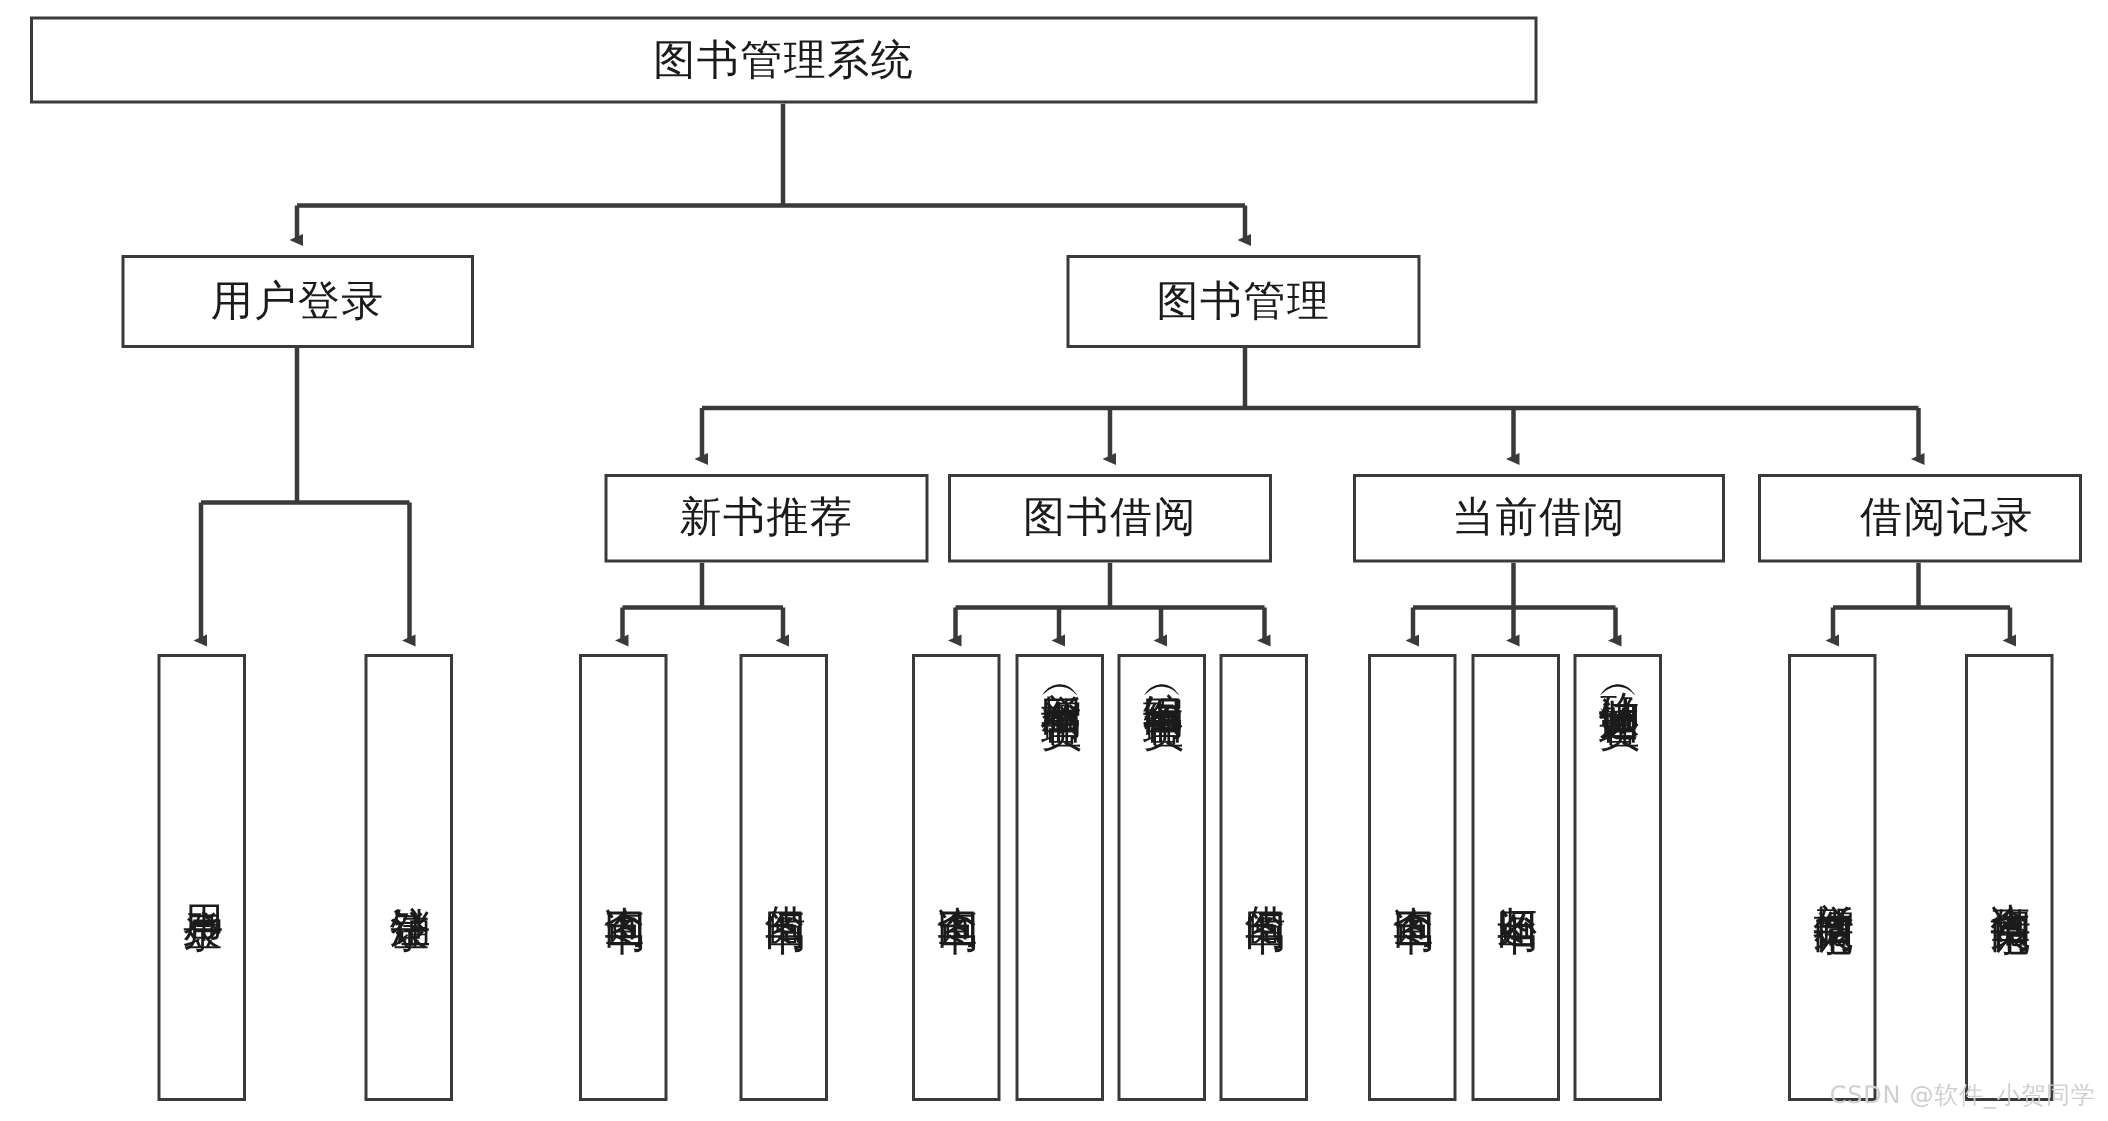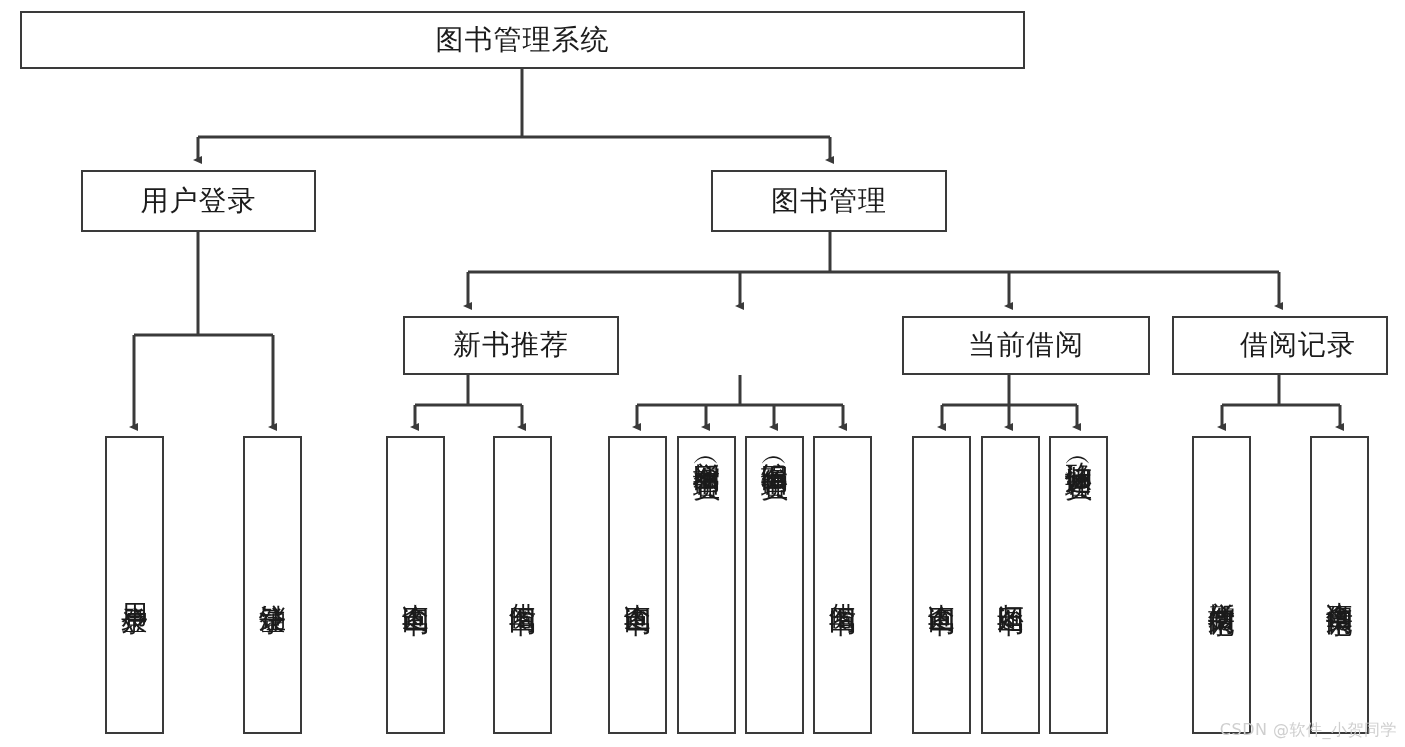--- a/index.html
+++ b/index.html
@@ -142,20 +142,23 @@
   <div class="node" style="left:81px; top:170px; width:235px; height:62px;">
     <span class="label-h">用户登录</span>
   </div>
   <div class="node" style="left:711px; top:170px; width:236px; height:62px;">
     <span class="label-h">图书管理</span>
   </div>
 
   <div class="node" style="left:362px; top:316px; width:216px; height:59px;margin-left:41px;">
     <span class="label-h">新书推荐</span>
   </div>
+  <div class="node" style="left:632px; top:316px; width:216px; height:59px;">
+    <span class="label-h">图书借阅</span>
+  </div>
   <div class="node" style="left:902px; top:316px; width:248px; height:59px;">
     <span class="label-h">当前借阅</span>
   </div>
   <div class="node" style="left:1172px; top:316px; width:216px; height:59px;padding-left:36px;">
     <span class="label-h">借阅记录</span>
   </div>
 
   <div class="node leaf centered" style="left:105px; top:436px; width:59px; height:298px;">
     <span class="label-v">用户登录</span>
   </div>

